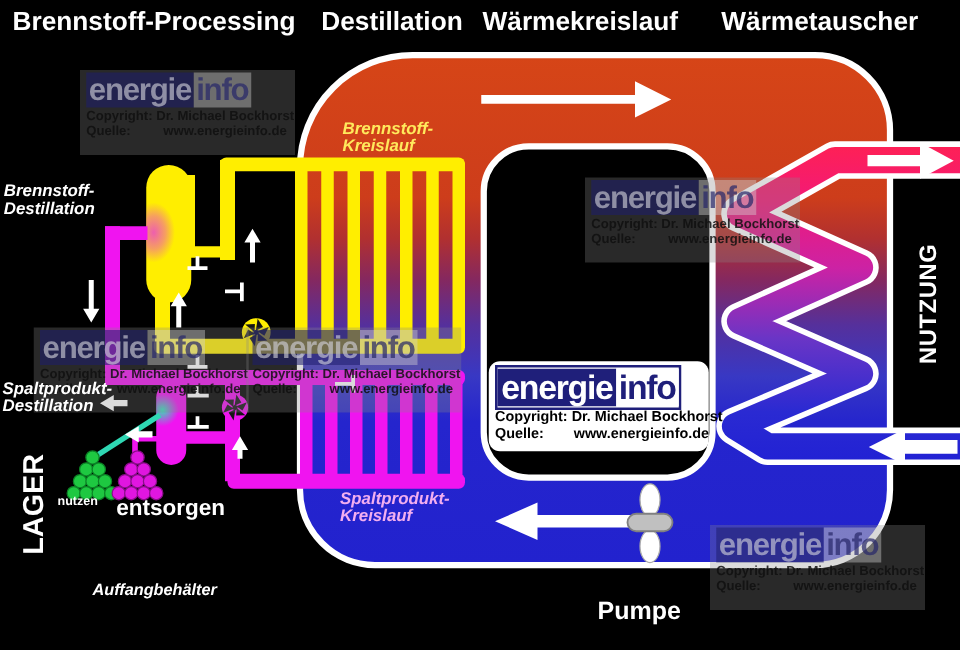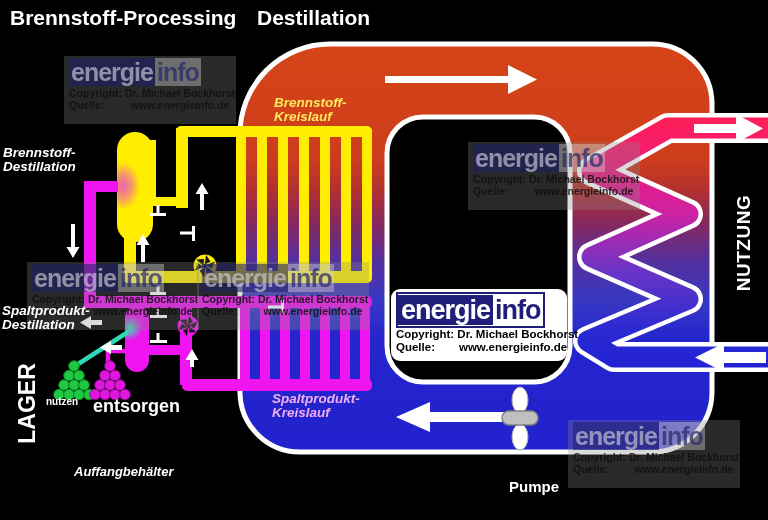--- a/index.html
+++ b/index.html
@@ -198,20 +198,22 @@
 
     <g>
       <ellipse cx="520" cy="400" rx="8" ry="13" fill="#fff" stroke="#aaa"></ellipse>
       <ellipse cx="520" cy="437" rx="8" ry="13" fill="#fff" stroke="#aaa"></ellipse>
       <rect x="502" y="411" width="36" height="14" rx="7" fill="#c0c0c0" stroke="#808080" stroke-width="1.5"></rect>
     </g>
   </svg>
 
   <div class="hdr" style="left:10px">Brennstoff-Processing</div>
   <div class="hdr" style="left:257px">Destillation</div>
+  <div class="hdr" style="left:386px">Wärmekreislauf</div>
+  <div class="hdr" style="left:577px">Wärmetauscher</div>
 
   <div class="wm" style="left:64px;top:56px">
     <div class="wm-logo"><span class="wm-l">energie</span><span class="wm-r">info</span></div>
     <div class="wm-c">Copyright: Dr. Michael Bockhorst</div>
     <div class="wm-c"><span>Quelle:</span><span class="gap"></span><span>www.energieinfo.de</span></div>
   </div>
   <div class="wm" style="left:468px;top:142px">
     <div class="wm-logo"><span class="wm-l">energie</span><span class="wm-r">info</span></div>
     <div class="wm-c">Copyright: Dr. Michael Bockhorst</div>
     <div class="wm-c"><span>Quelle:</span><span class="gap"></span><span>www.energieinfo.de</span></div>
@@ -251,18 +253,18 @@
       <div>Kreislauf</div>
   </div>
   <div class="lbl lbl2" style="left:272px;top:392px;font-size:13.5px;color:#f2aef0">
     <div>Spaltprodukt-</div>
       <div>Kreislauf</div>
   </div>
   <div class="lbl" style="left:46px;top:396px;font-size:10px">nutzen</div>
   <div class="lbl" style="left:93px;top:396px;font-size:18px">entsorgen</div>
   <div class="lbl vert" style="left:-22px;top:390px;width:98px;font-size:23px">LAGER</div>
   <div class="lbl vert" style="left:689px;top:232px;width:110px;font-size:19px;letter-spacing:0.5px">NUTZUNG</div>
-  <div class="lbl" style="left:509px;top:478px;font-size:15px">Pumpe</div>
+  <div class="lbl" style="left:478px;top:478px;font-size:20px">Pumpe</div>
   <div class="lbl lbl2" style="left:74px;top:461px;font-size:13px;line-height:22px">
     <div>Auffangbehälter</div>
   </div>
 
 </div>
 
 </body></html>

